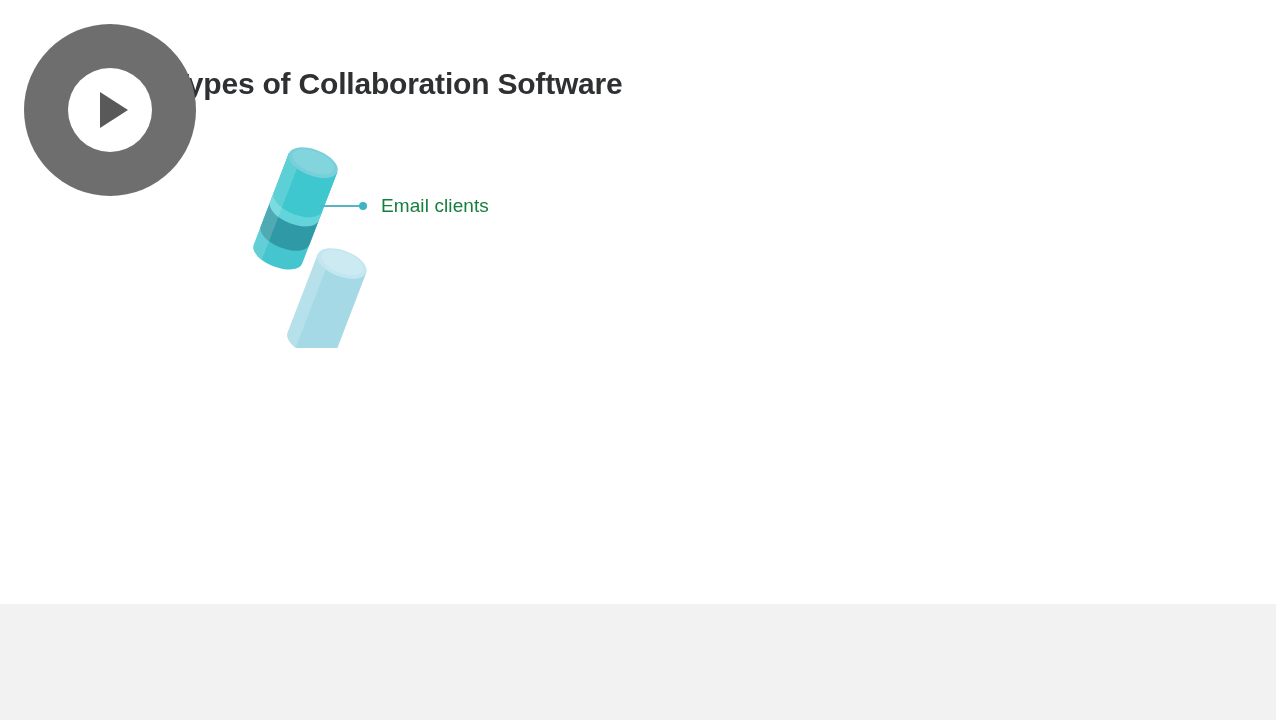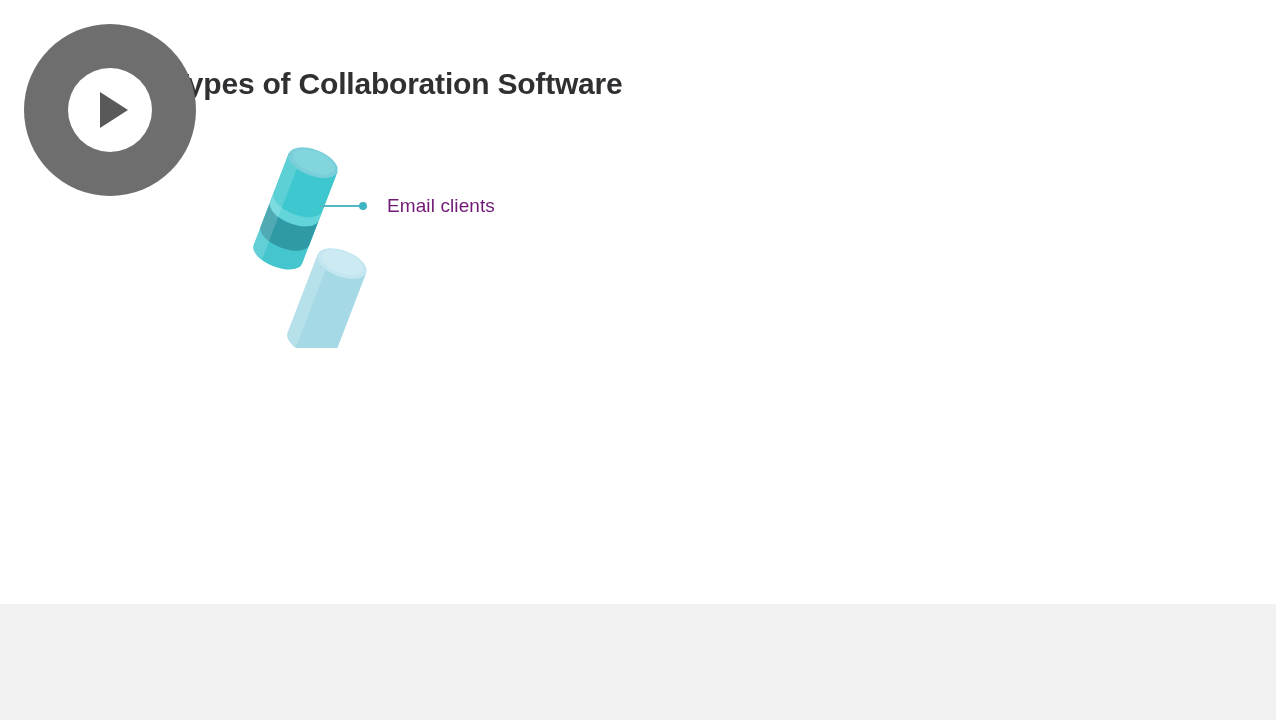--- a/index.html
+++ b/index.html
@@ -72,25 +72,25 @@
   }
   .callout-dot {
     width: 8px;
     height: 8px;
     border-radius: 50%;
     background: #3fb4c4;
     flex: 0 0 auto;
     margin-left: -1px;
   }
   .callout-label {
-    margin-left: 20px;
+    margin-left: 14px;
     font-family: "Liberation Sans", sans-serif;
     font-size: 19px;
     font-weight: normal;
-    color: #701a75;
+    color: #15803d;
     white-space: nowrap;
     letter-spacing: 0.1px;
   }
 
   
   #footer-band {
     position: absolute;
     left: 0;
     top: 604px;
     width: 1276px;

